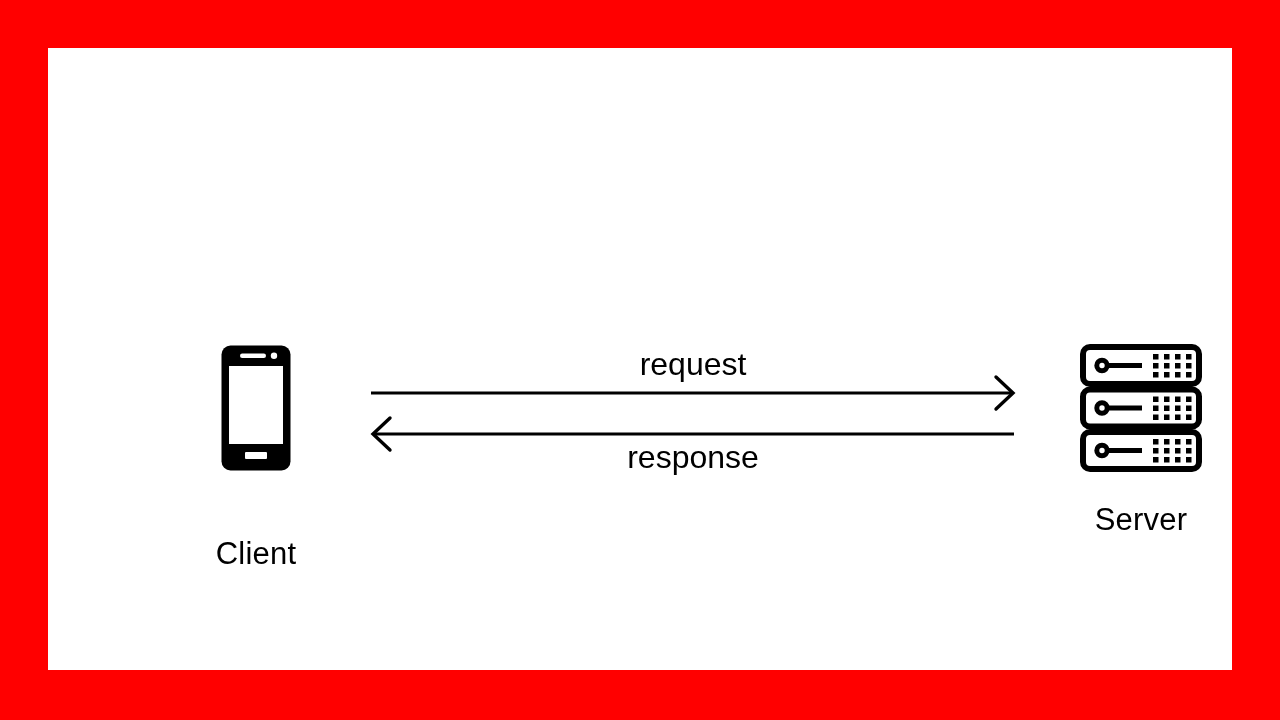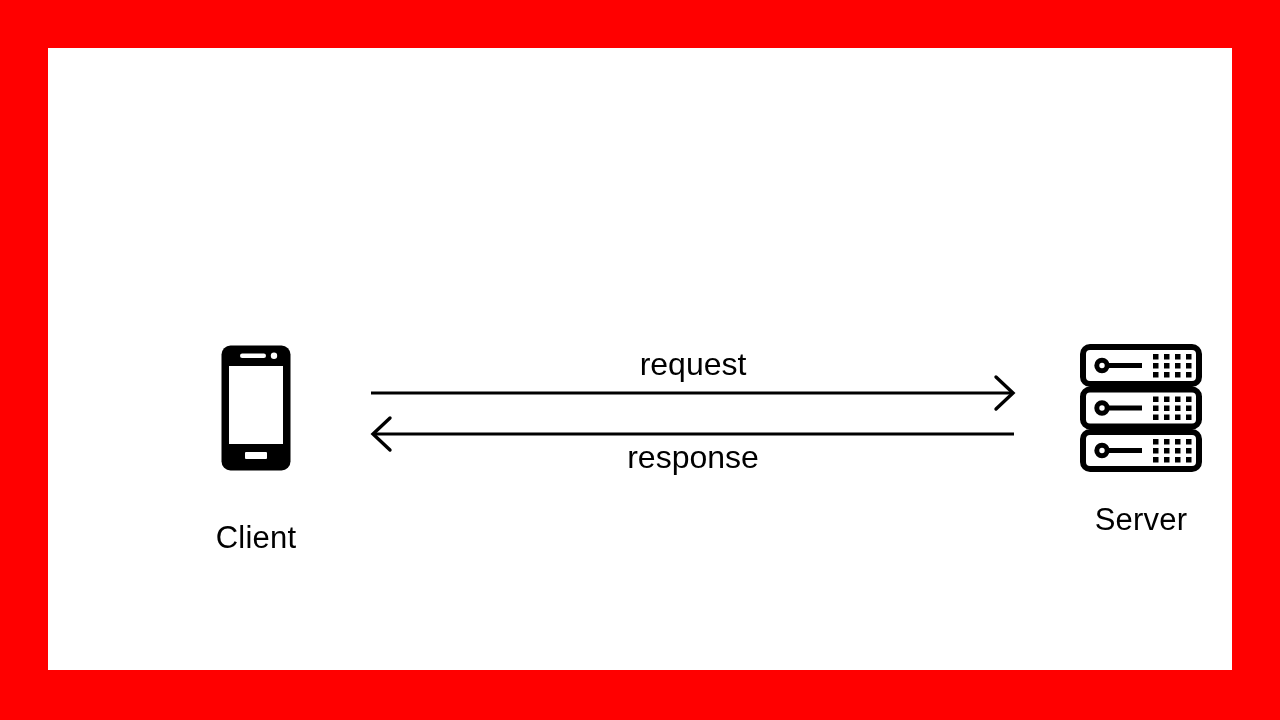--- a/index.html
+++ b/index.html
@@ -53,21 +53,21 @@
     font-weight: 400;
     letter-spacing: 0.2px;
     white-space: nowrap;
   }
 
   #client-node {
     left: 118px;
     top: 296px;
     width: 180px;
   }
-  #client-node .node-label { margin-top: 46px; text-align: center; }
+  #client-node .node-label { margin-top: 62px; text-align: center; }
 
   #server-node {
     left: 1003px;
     top: 296px;
     width: 180px;
   }
   #server-node .node-label { margin-top: 28px; }
 
   
   .arrow-group {

